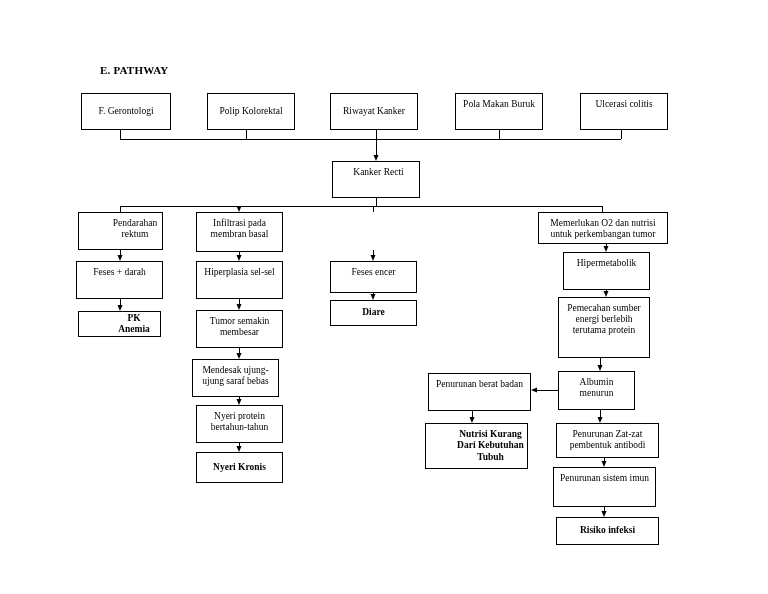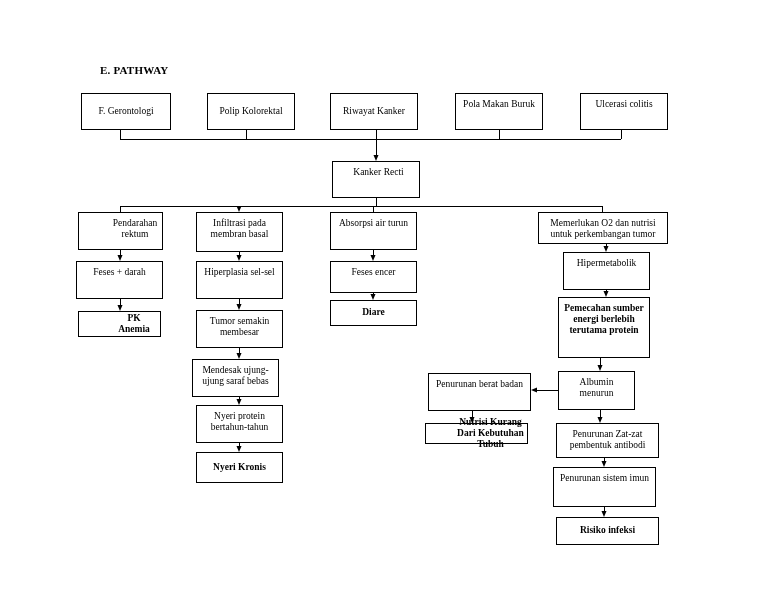--- a/index.html
+++ b/index.html
@@ -137,53 +137,50 @@
     </div>
 
   <div class="node top-align" style="left:196px;top:405px;width:87px;height:38px;">
     <span class="txt">Nyeri protein bertahun-tahun</span>
     </div>
 
   <div class="node bold" style="left:196px;top:452px;width:87px;height:31px;">
     <span class="txt">Nyeri Kronis</span>
     </div>
 
-  <div class="node top-align" style="left:330px;top:212px;width:87px;height:38px;">
-    <span class="txt">Absorpsi air turun</span>
-    </div>
 
   <div class="node top-align" style="left:330px;top:261px;width:87px;height:32px;">
     <span class="txt">Feses encer</span>
     </div>
 
   <div class="node bold" style="left:330px;top:300px;width:87px;height:26px;">
     <span class="txt">Diare</span>
     </div>
 
   <div class="node top-align" style="left:532px;top:212px;width:130px;height:32px;margin-left:6px;">
     <span class="txt">Memerlukan O2 dan nutrisi untuk perkembangan tumor</span>
     </div>
 
   <div class="node top-align" style="left:563px;top:252px;width:87px;height:38px;">
     <span class="txt">Hipermetabolik</span>
     </div>
 
-  <div class="node top-align" style="left:558px;top:297px;width:92px;height:61px;font-weight:bold;">
+  <div class="node top-align" style="left:558px;top:297px;width:92px;height:61px;">
     <span class="txt">Pemecahan sumber energi berlebih terutama protein</span>
     </div>
 
   <div class="node top-align" style="left:558px;top:371px;width:77px;height:39px;">
     <span class="txt">Albumin menurun</span>
     </div>
 
   <div class="node top-align" style="left:428px;top:373px;width:103px;height:38px;">
     <span class="txt">Penurunan berat badan</span>
     </div>
 
-  <div class="node bold" style="left:425px;top:423px;width:103px;height:21px;padding-left:31px;">
+  <div class="node bold" style="left:425px;top:423px;width:103px;height:46px;padding-left:31px;">
     <span class="txt">Nutrisi Kurang Dari Kebutuhan Tubuh</span>
     </div>
 
   <div class="node top-align" style="left:556px;top:423px;width:103px;height:35px;">
     <span class="txt">Penurunan Zat-zat pembentuk antibodi</span>
     </div>
 
   <div class="node top-align" style="left:553px;top:467px;width:103px;height:40px;">
     <span class="txt">Penurunan sistem imun</span>
     </div>

